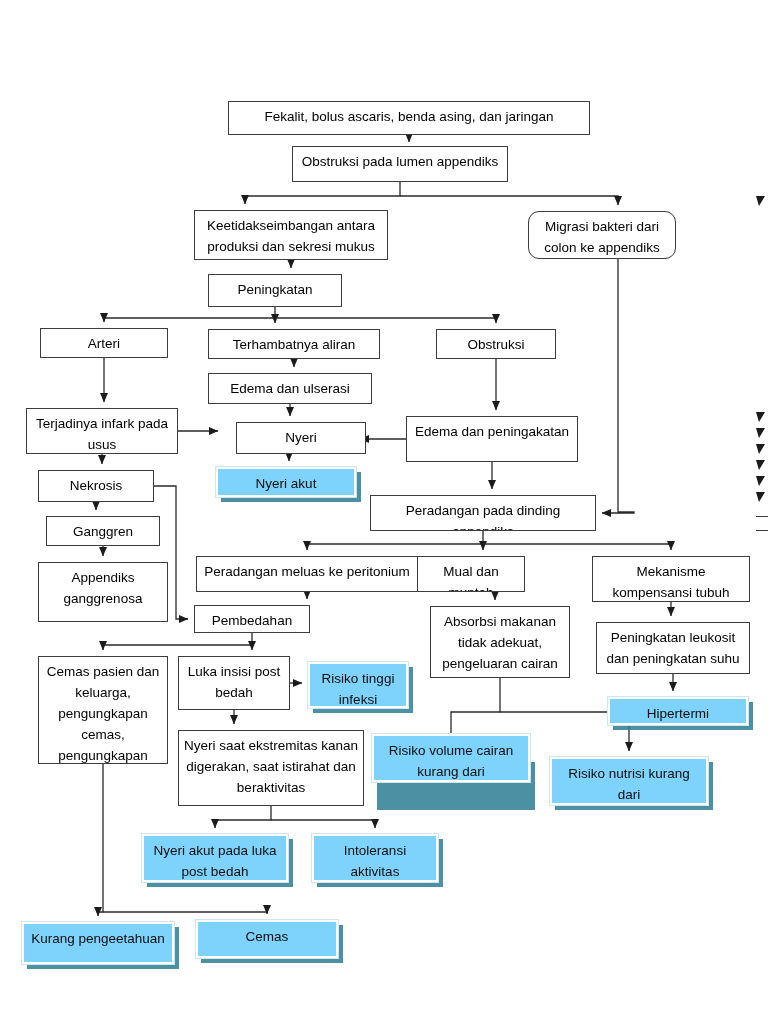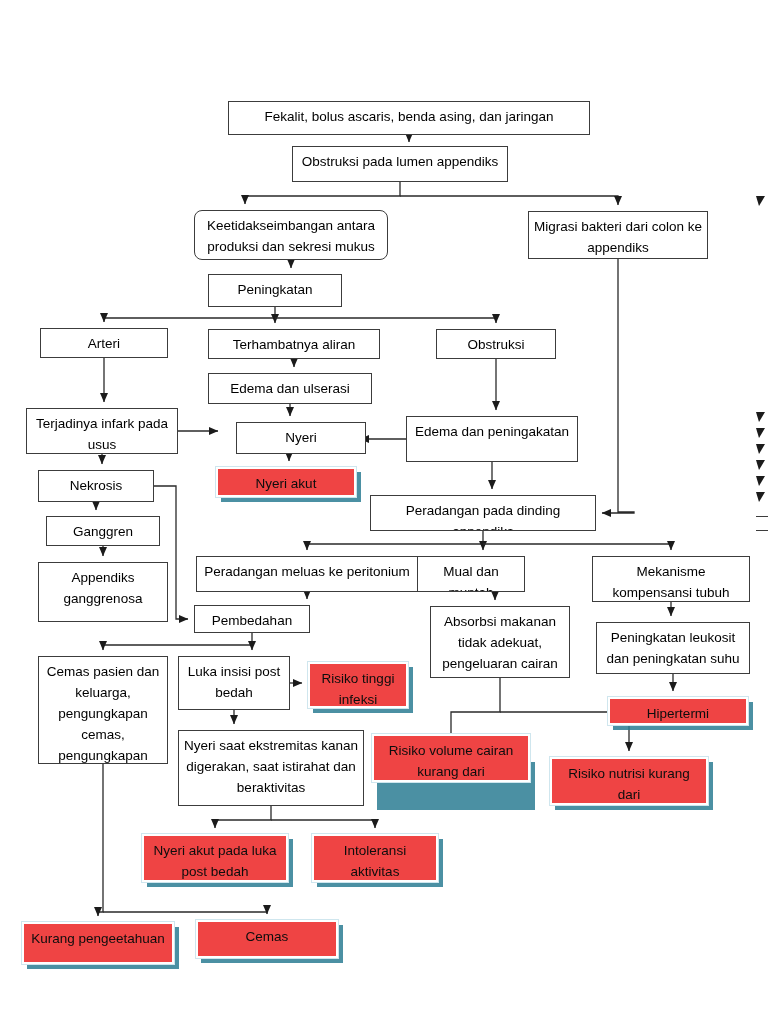--- a/index.html
+++ b/index.html
@@ -20,21 +20,21 @@
     font-size:13.5px;line-height:1.55;color:#000000;
     padding-top:5px;padding-left:4px;padding-right:4px;
     z-index:3;
   }
   .node .txt{display:block;width:100%;}
 
   .diag{
     position:absolute;box-sizing:border-box;
     display:flex;align-items:flex-start;justify-content:center;
     text-align:center;overflow:hidden;
-    background:#ef4444;border:2px solid #ffffff;
+    background:#7dd3fc;border:2px solid #ffffff;
     outline:1px solid #cfe6ee;
     font-size:13.5px;line-height:1.55;color:#0d0d0d;
     padding-top:5px;padding-left:4px;padding-right:4px;
     z-index:3;
   }
   .shadow{
     position:absolute;background:#2b7c93;opacity:.85;z-index:2;
   }
 </style>
 </head>
@@ -87,24 +87,24 @@
         <path d="M103,912 L267,912 L267,914" fill="none" stroke="#2a2a2a" stroke-width="1.3" marker-end="url(#ah)"></path>
       </g>
   </svg>
   <div id="node-layer">
       <div class="node" style="left: 228px; top: 101px; width: 362px; height: 34px;">
         <span class="txt">Fekalit, bolus ascaris, benda asing, dan jaringan</span>
       </div>
       <div class="node" style="left: 292px; top: 146px; width: 216px; height: 36px;">
         <span class="txt">Obstruksi pada lumen appendiks</span>
       </div>
-      <div class="node" style="left: 194px; top: 210px; width: 194px; height: 50px; border-radius: 8px;">
+      <div class="node" style="left: 194px; top: 210px; width: 194px; height: 50px;">
         <span class="txt">Keetidakseimbangan antara produksi dan sekresi mukus</span>
       </div>
-      <div class="node" style="left: 528px; top: 211px; width: 180px; height: 48px;">
+      <div class="node" style="left: 528px; top: 211px; width: 148px; height: 48px; border-radius: 11px;">
         <span class="txt">Migrasi bakteri dari colon ke appendiks</span>
       </div>
       <div class="node" style="left: 208px; top: 274px; width: 134px; height: 33px;">
         <span class="txt">Peningkatan tekanan intra</span>
       </div>
       <div class="node" style="left: 40px; top: 328px; width: 128px; height: 30px;">
         <span class="txt">Arteri</span>
       </div>
       <div class="node" style="left: 208px; top: 329px; width: 172px; height: 30px;">
         <span class="txt">Terhambatnya aliran</span>

